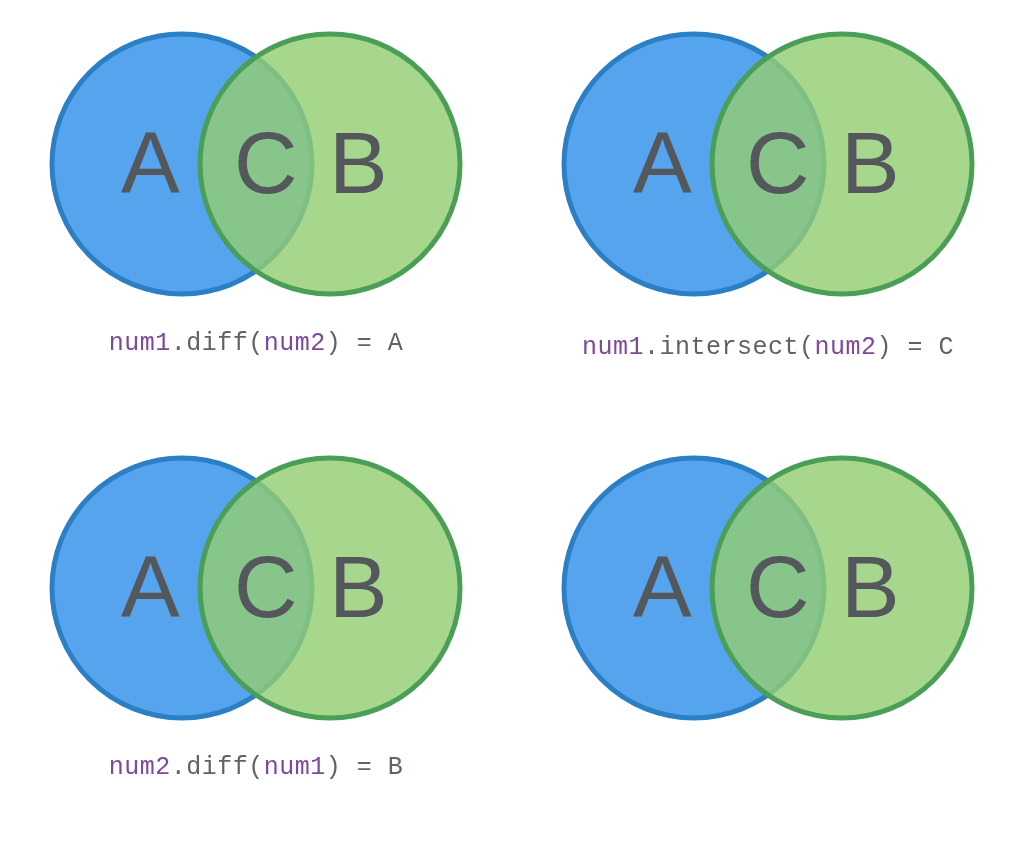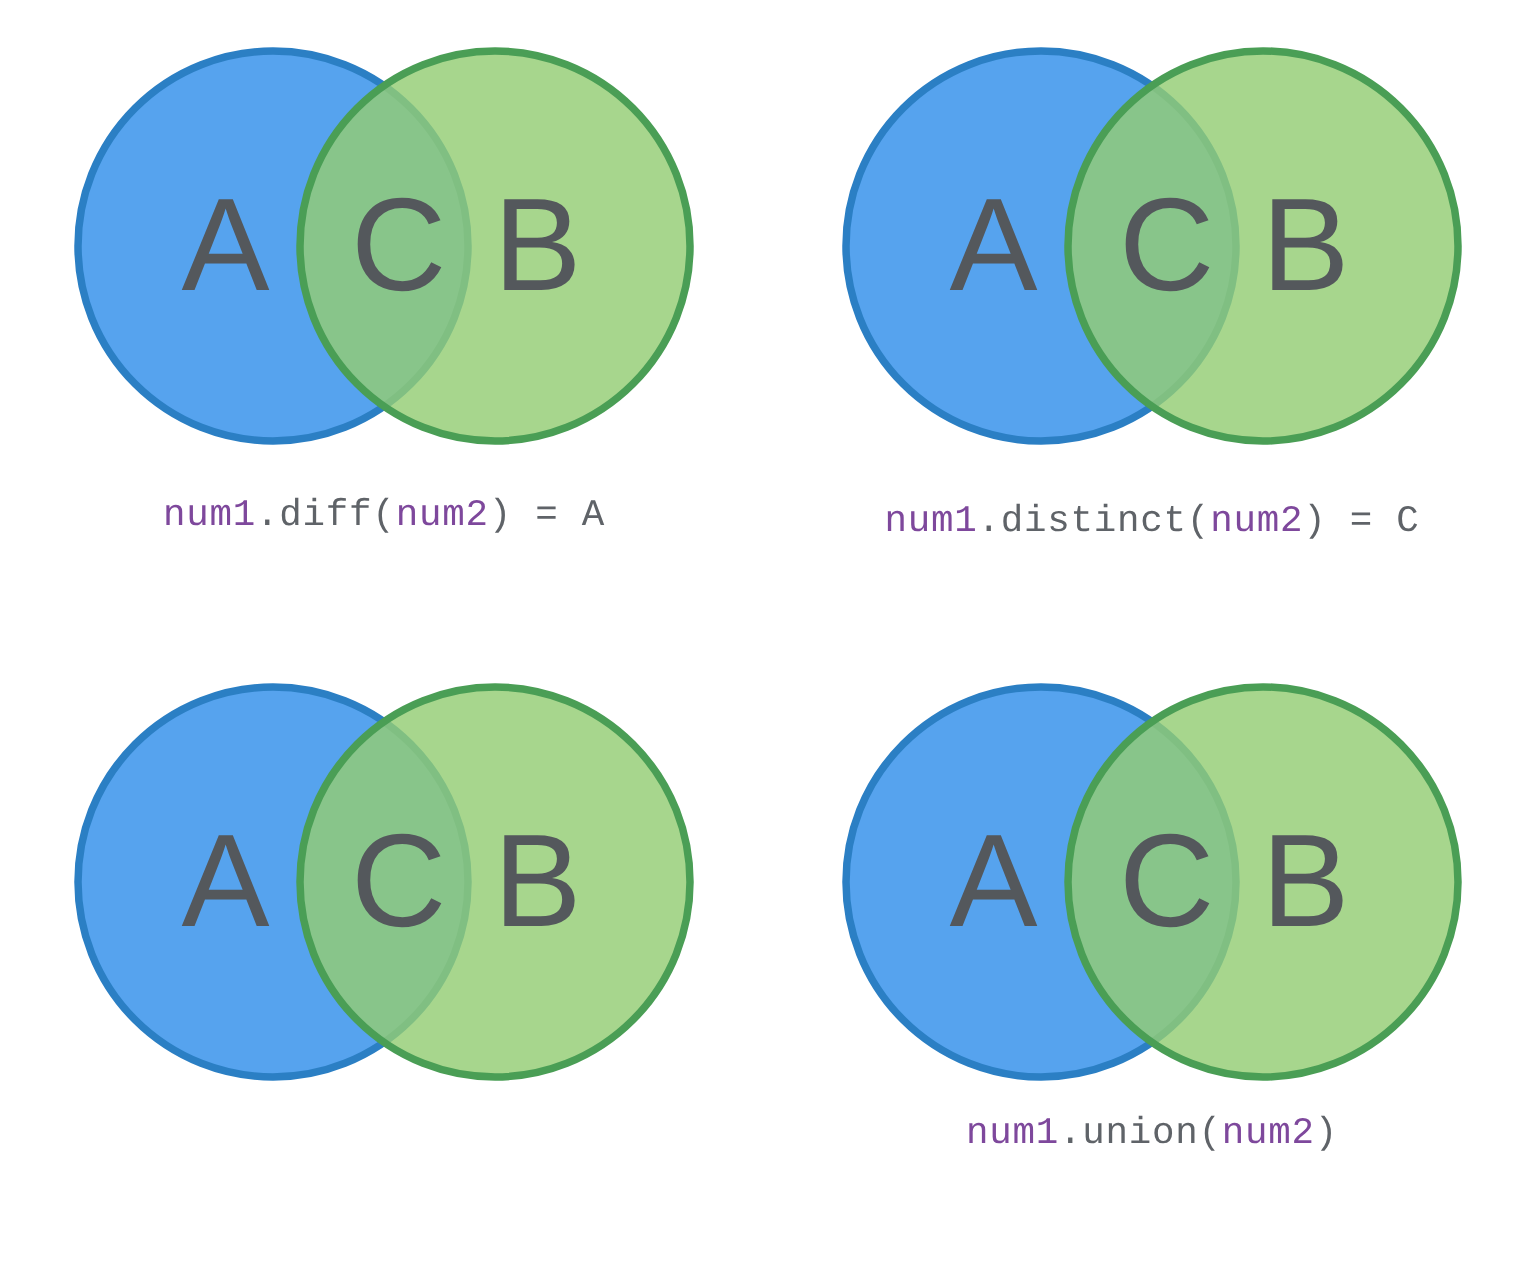--- a/index.html
+++ b/index.html
@@ -95,41 +95,42 @@
   <div class="cell cell-tr">
     <div class="venn">
       <svg viewBox="0 0 414 266" xmlns="http://www.w3.org/2000/svg">
         <circle cx="133" cy="133" r="130" fill="#56a3ee" stroke="#2b7fc4" stroke-width="5"></circle>
         <circle cx="281" cy="133" r="130" fill="#94cd74" fill-opacity="0.82" stroke="#4a9e55" stroke-width="5"></circle>
       </svg>
       <span class="set-label label-a">A</span>
       <span class="set-label label-c">C</span>
       <span class="set-label label-b">B</span>
     </div>
-    <div class="caption"><span class="caption-line"><span class="id">num1</span><span>.distinct(</span><span class="id">num2</span><span>) = C</span></span></div>
+    <div class="caption"><span class="caption-line"><span class="id">num1</span><span>.intersect(</span><span class="id">num2</span><span>) = C</span></span></div>
   </div>
 
   <div class="cell cell-bl">
     <div class="venn">
       <svg viewBox="0 0 414 266" xmlns="http://www.w3.org/2000/svg">
         <circle cx="133" cy="133" r="130" fill="#56a3ee" stroke="#2b7fc4" stroke-width="5"></circle>
         <circle cx="281" cy="133" r="130" fill="#94cd74" fill-opacity="0.82" stroke="#4a9e55" stroke-width="5"></circle>
       </svg>
       <span class="set-label label-a">A</span>
       <span class="set-label label-c">C</span>
       <span class="set-label label-b">B</span>
     </div>
+    <div class="caption"><span class="caption-line"><span class="id">num2</span><span>.diff(</span><span class="id">num1</span><span>) = B</span></span></div>
   </div>
 
   <div class="cell cell-br">
     <div class="venn">
       <svg viewBox="0 0 414 266" xmlns="http://www.w3.org/2000/svg">
         <circle cx="133" cy="133" r="130" fill="#56a3ee" stroke="#2b7fc4" stroke-width="5"></circle>
         <circle cx="281" cy="133" r="130" fill="#94cd74" fill-opacity="0.82" stroke="#4a9e55" stroke-width="5"></circle>
       </svg>
       <span class="set-label label-a">A</span>
       <span class="set-label label-c">C</span>
       <span class="set-label label-b">B</span>
     </div>
-    <div class="caption"><span class="caption-line"><span class="id">num1</span><span>.union(</span><span class="id">num2</span><span>)</span></span></div>
+    <div class="caption"></div>
   </div>
 
 </div>
 
 </body></html>

